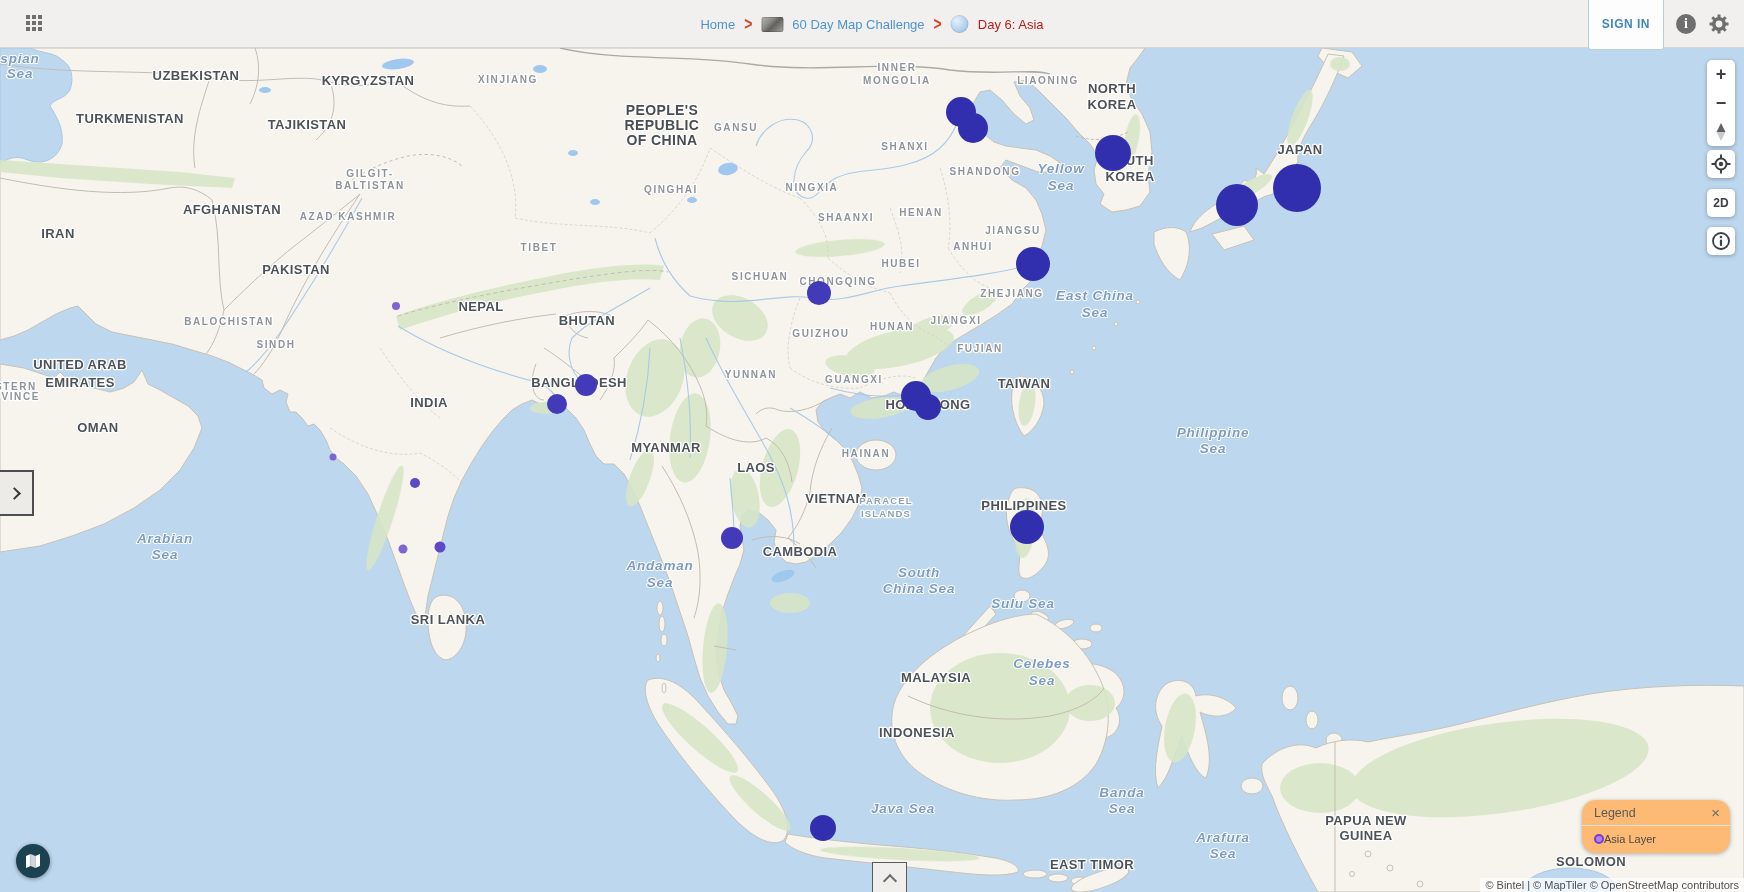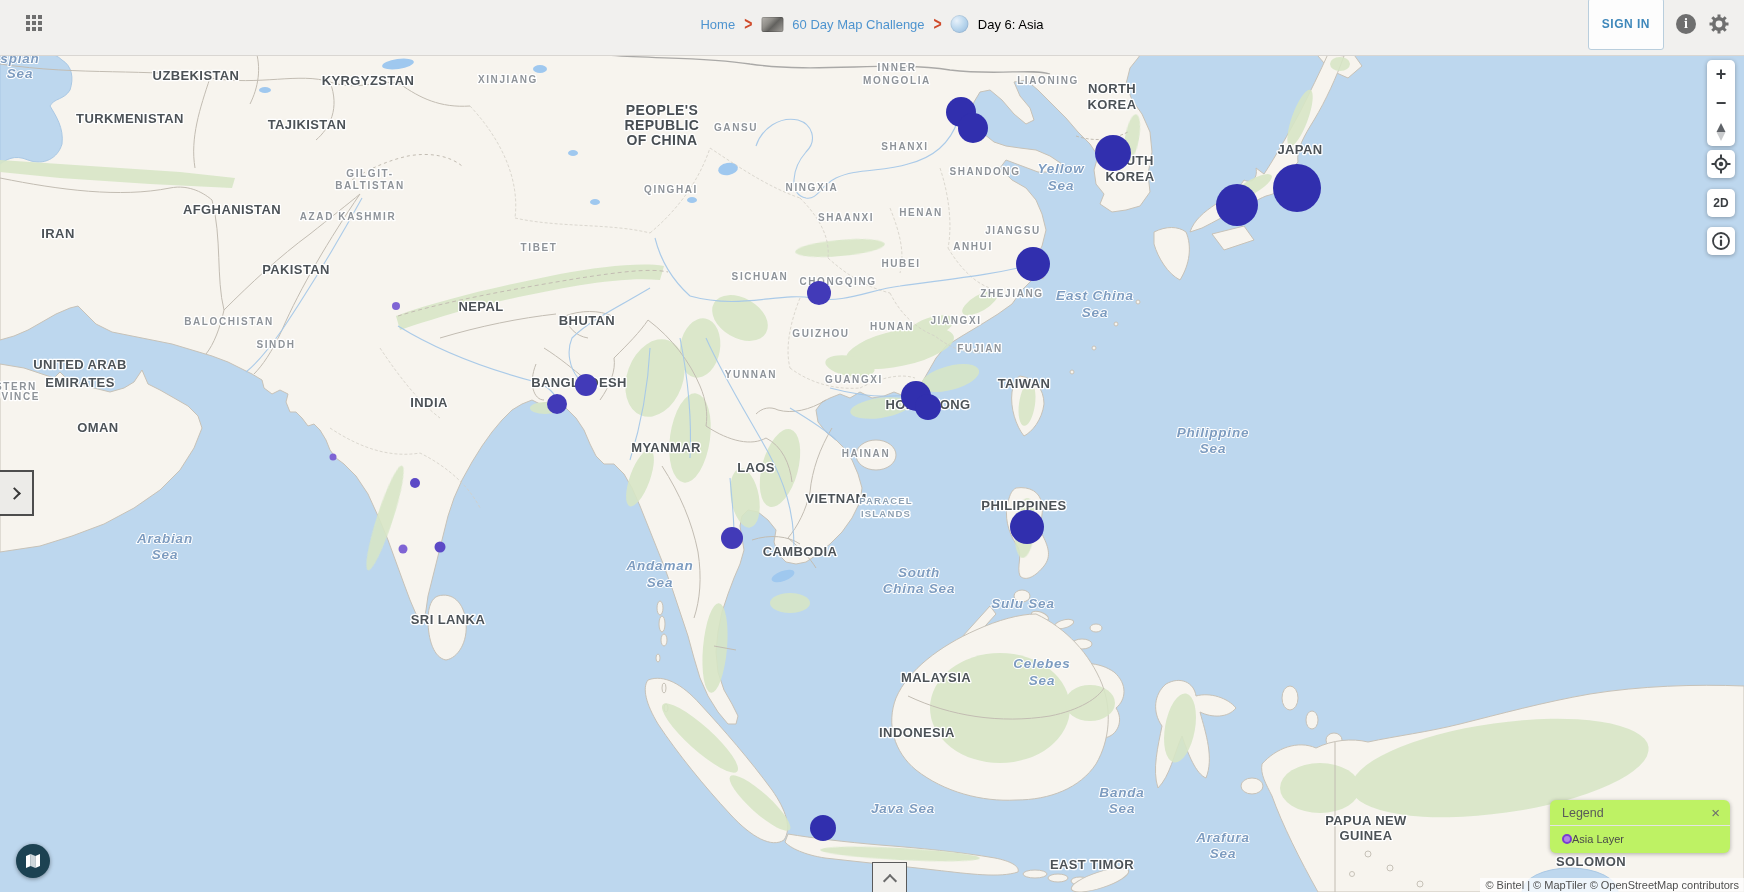--- a/index.html
+++ b/index.html
@@ -1,28 +1,28 @@
 <!DOCTYPE html>
 <html><head>
 <meta charset="utf-8">
 <style>
   html,body{margin:0;padding:0;background:#e8e8e8;}
   *{box-sizing:border-box;}
   #app{position:relative;width:1744px;height:892px;overflow:hidden;font-family:"Liberation Sans",sans-serif;background:#bdd7ee;}
 
   
-  #topbar{position:absolute;top:0;left:0;width:100%;height:56px;background:#f1f0ee;border-bottom:1px solid #d9d6d2;z-index:40;}
+  #topbar{position:absolute;top:0;left:0;width:100%;height:48px;background:#f1f0ee;border-bottom:1px solid #d9d6d2;z-index:40;}
   .waffle{position:absolute;left:26px;top:15px;width:18px;height:18px;display:grid;grid-template-columns:repeat(3,4px);grid-template-rows:repeat(3,4px);gap:2px;cursor:pointer;}
   .waffle span{background:#6f6f6f;width:4px;height:4px;}
   .crumbs{position:absolute;left:50%;top:0;transform:translateX(-50%);height:48px;display:flex;align-items:center;gap:9px;white-space:nowrap;}
   .crumb-link{color:#4e94cf;font-size:13px;text-decoration:none;cursor:pointer;}
   .crumb-sep{color:#cf4a2a;font-size:14px;font-weight:700;transform:scaleY(1.25);}
   .thumb-map{width:22px;height:15px;border-radius:2px;background:linear-gradient(135deg,#b8b5b0 0%,#8f8d88 35%,#62615e 55%,#a8a5a0 80%,#cscsc no-repeat);background:linear-gradient(135deg,#b8b5b0 0%,#8f8d88 35%,#62615e 55%,#a8a5a0 100%);box-shadow:inset 0 0 0 1px rgba(0,0,0,.15);}
   .thumb-globe{width:18px;height:18px;border-radius:50%;background:radial-gradient(circle at 35% 32%,#e8f1fa 0%,#bcd8ee 45%,#8fb6dc 100%);box-shadow:inset 0 0 0 1px rgba(0,0,0,.08);}
-  .crumb-current{color:#000000;font-size:13px;}
+  .crumb-current{color:#b91c1c;font-size:13px;}
   .topbar-right{position:absolute;right:14px;top:0;height:48px;display:flex;align-items:center;gap:12px;}
   .signin{background:#fdfdfd;border:1px solid #b9cedd;border-radius:3px;color:#3f88bb;font-size:12px;font-weight:700;letter-spacing:.5px;padding:18px 13px;cursor:pointer;font-family:"Liberation Sans",sans-serif;}
   .info-badge{width:20px;height:20px;border-radius:50%;background:#6f6f6f;color:#fff;font-family:"Liberation Serif",serif;font-weight:700;font-size:14px;line-height:20px;text-align:center;cursor:pointer;}
   .gear-wrap{width:22px;height:22px;cursor:pointer;}
 
   
   #map{position:absolute;top:48px;left:0;width:1744px;height:844px;}
   #map-svg{position:absolute;top:0;left:0;}
   .lbl{text-anchor:middle;paint-order:stroke;stroke:#ffffff;stroke-width:2.6px;stroke-linejoin:round;font-family:"Liberation Sans",sans-serif;}
   .country{font-size:13px;font-weight:700;fill:#4c5257;letter-spacing:.4px;}
@@ -44,21 +44,21 @@
   .chev-right{width:9px;height:9px;border-top:2.5px solid #383838;border-right:2.5px solid #383838;transform:rotate(45deg);margin-right:3px;}
 
   
   #bottom-collapse{position:absolute;left:872px;bottom:0;width:35px;height:30px;background:#f0efec;border:1.5px solid #5a5a5a;border-bottom:none;display:flex;align-items:center;justify-content:center;cursor:pointer;z-index:30;}
   .chev-up{width:10px;height:10px;border-top:2.5px solid #6b6b6b;border-right:2.5px solid #6b6b6b;transform:rotate(-45deg);margin-top:6px;}
 
   
   #basemap-btn{position:absolute;left:16px;top:796px;width:34px;height:34px;border-radius:50%;background:#1c4252;box-shadow:0 1px 4px rgba(0,0,0,.4);display:flex;align-items:center;justify-content:center;cursor:pointer;z-index:30;}
 
   
-  #legend{position:absolute;right:14px;top:752px;width:180px;background:#bef264;border-radius:6px;box-shadow:0 1px 4px rgba(0,0,0,.3);z-index:30;}
+  #legend{position:absolute;right:14px;top:752px;width:148px;background:#fdba74;border-radius:14px;box-shadow:0 1px 4px rgba(0,0,0,.3);z-index:30;}
   .legend-head{display:flex;justify-content:space-between;align-items:center;padding:6px 10px 5px 12px;border-bottom:1px solid #e4e4e4;}
   .legend-title{font-size:12.5px;color:#5a5a5a;}
   .legend-close{font-size:15px;color:#6e6e6e;cursor:pointer;line-height:12px;}
   .legend-item{display:flex;align-items:center;gap:0;padding:7px 12px 8px 12px;}
   .legend-swatch{width:10px;height:10px;border-radius:50%;}
   .legend-label{font-size:11px;color:#4a4a4a;}
 
   
   #attribution{position:absolute;right:0;bottom:0;background:rgba(255,255,255,.75);font-size:11px;color:#4f4f4f;padding:1px 5px;line-height:12px;z-index:25;}
 </style>

